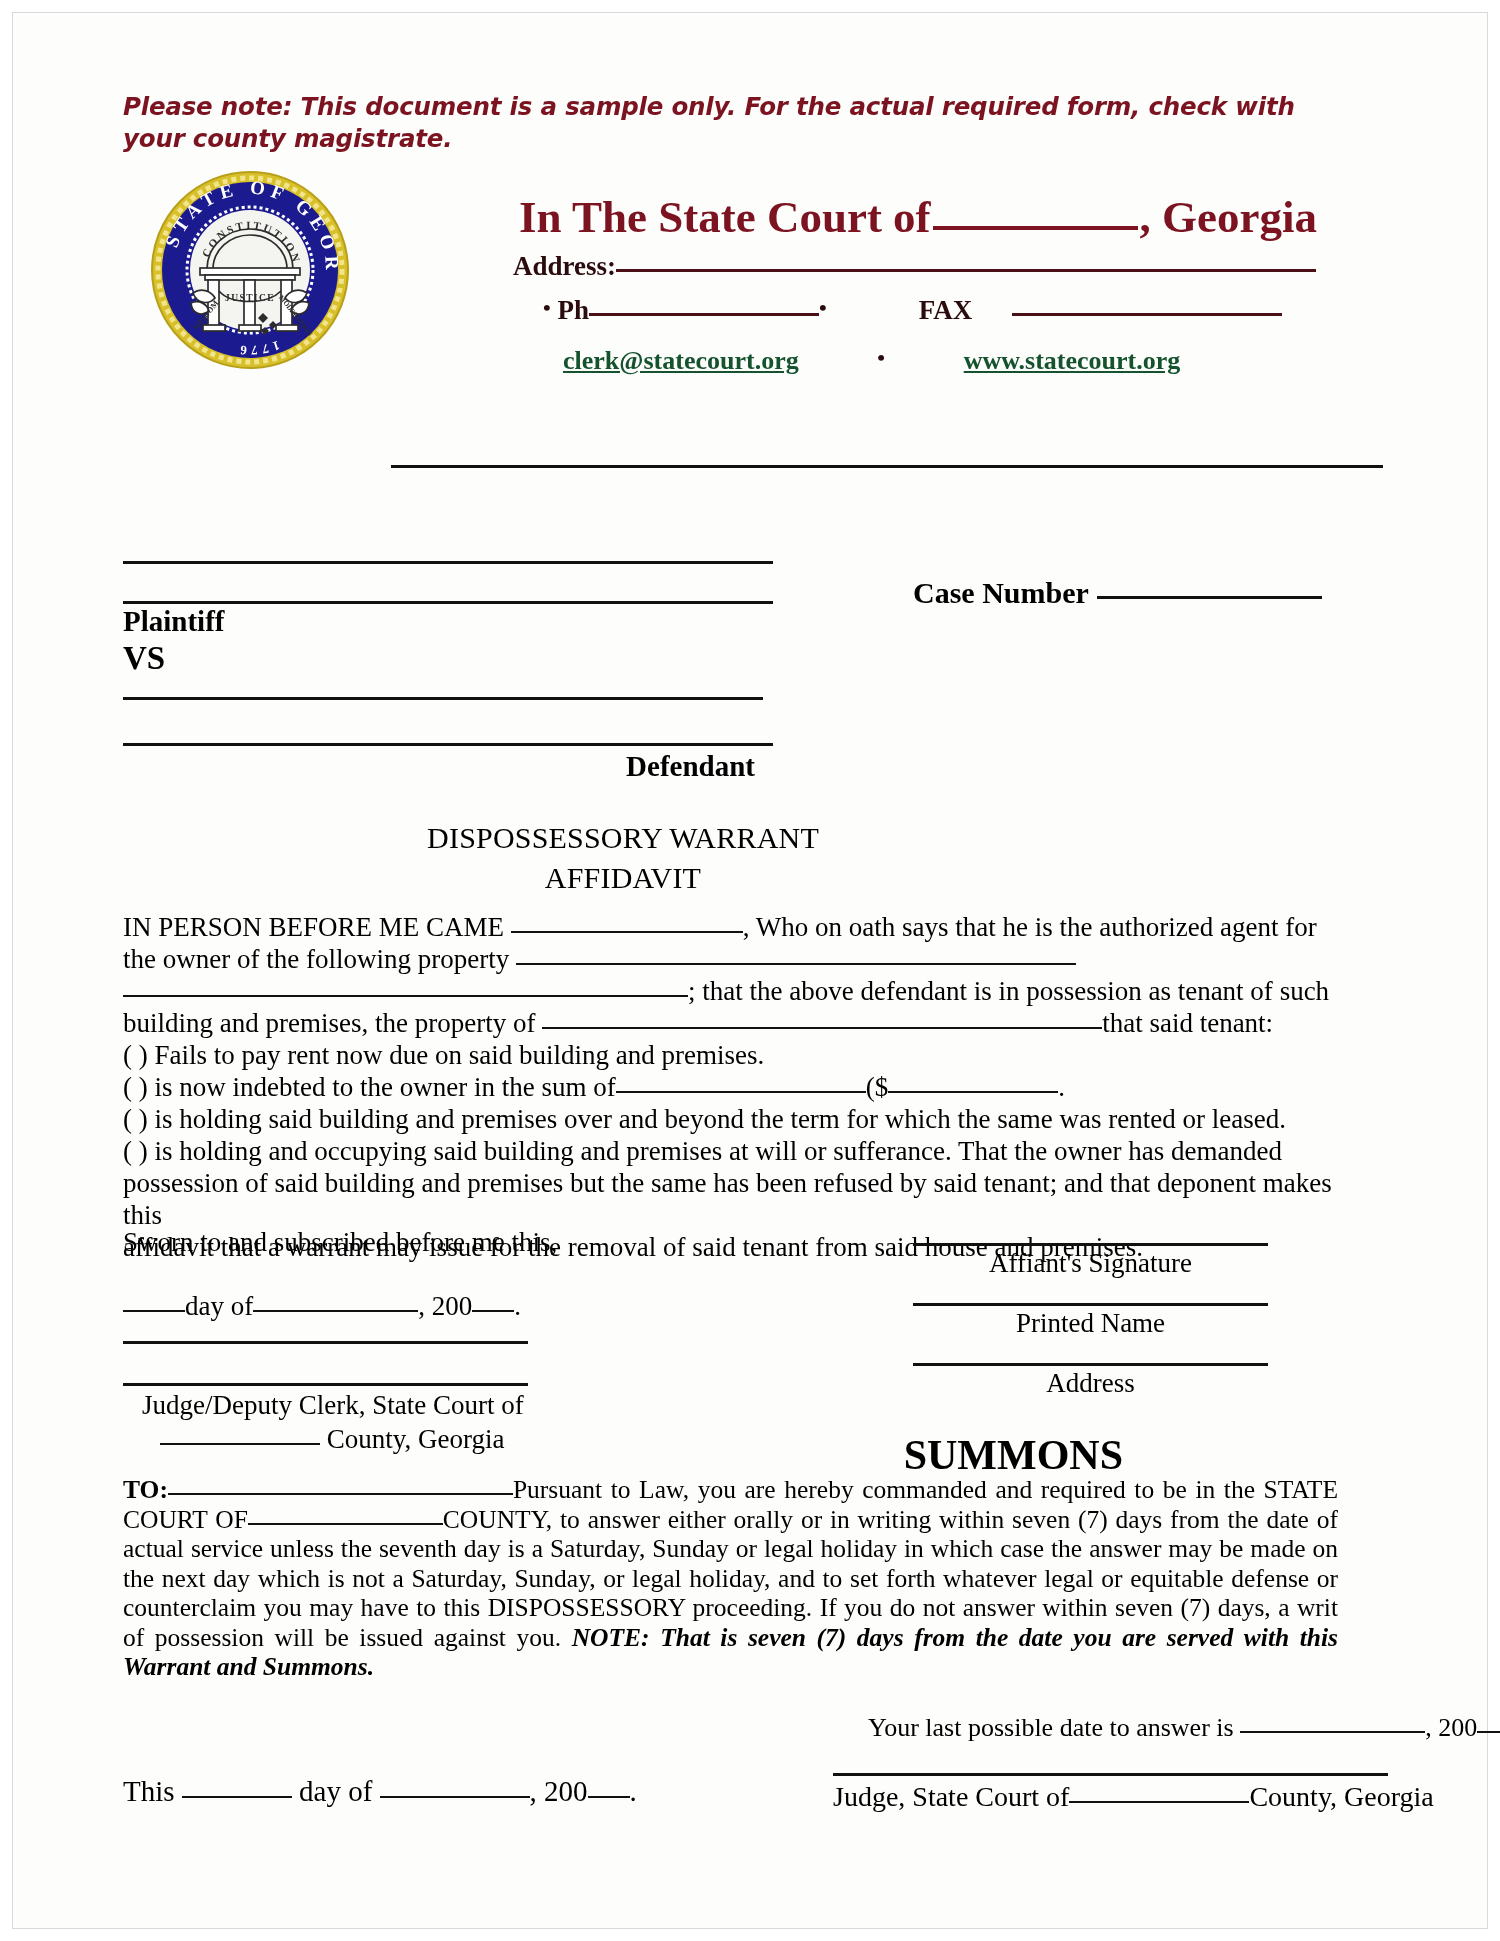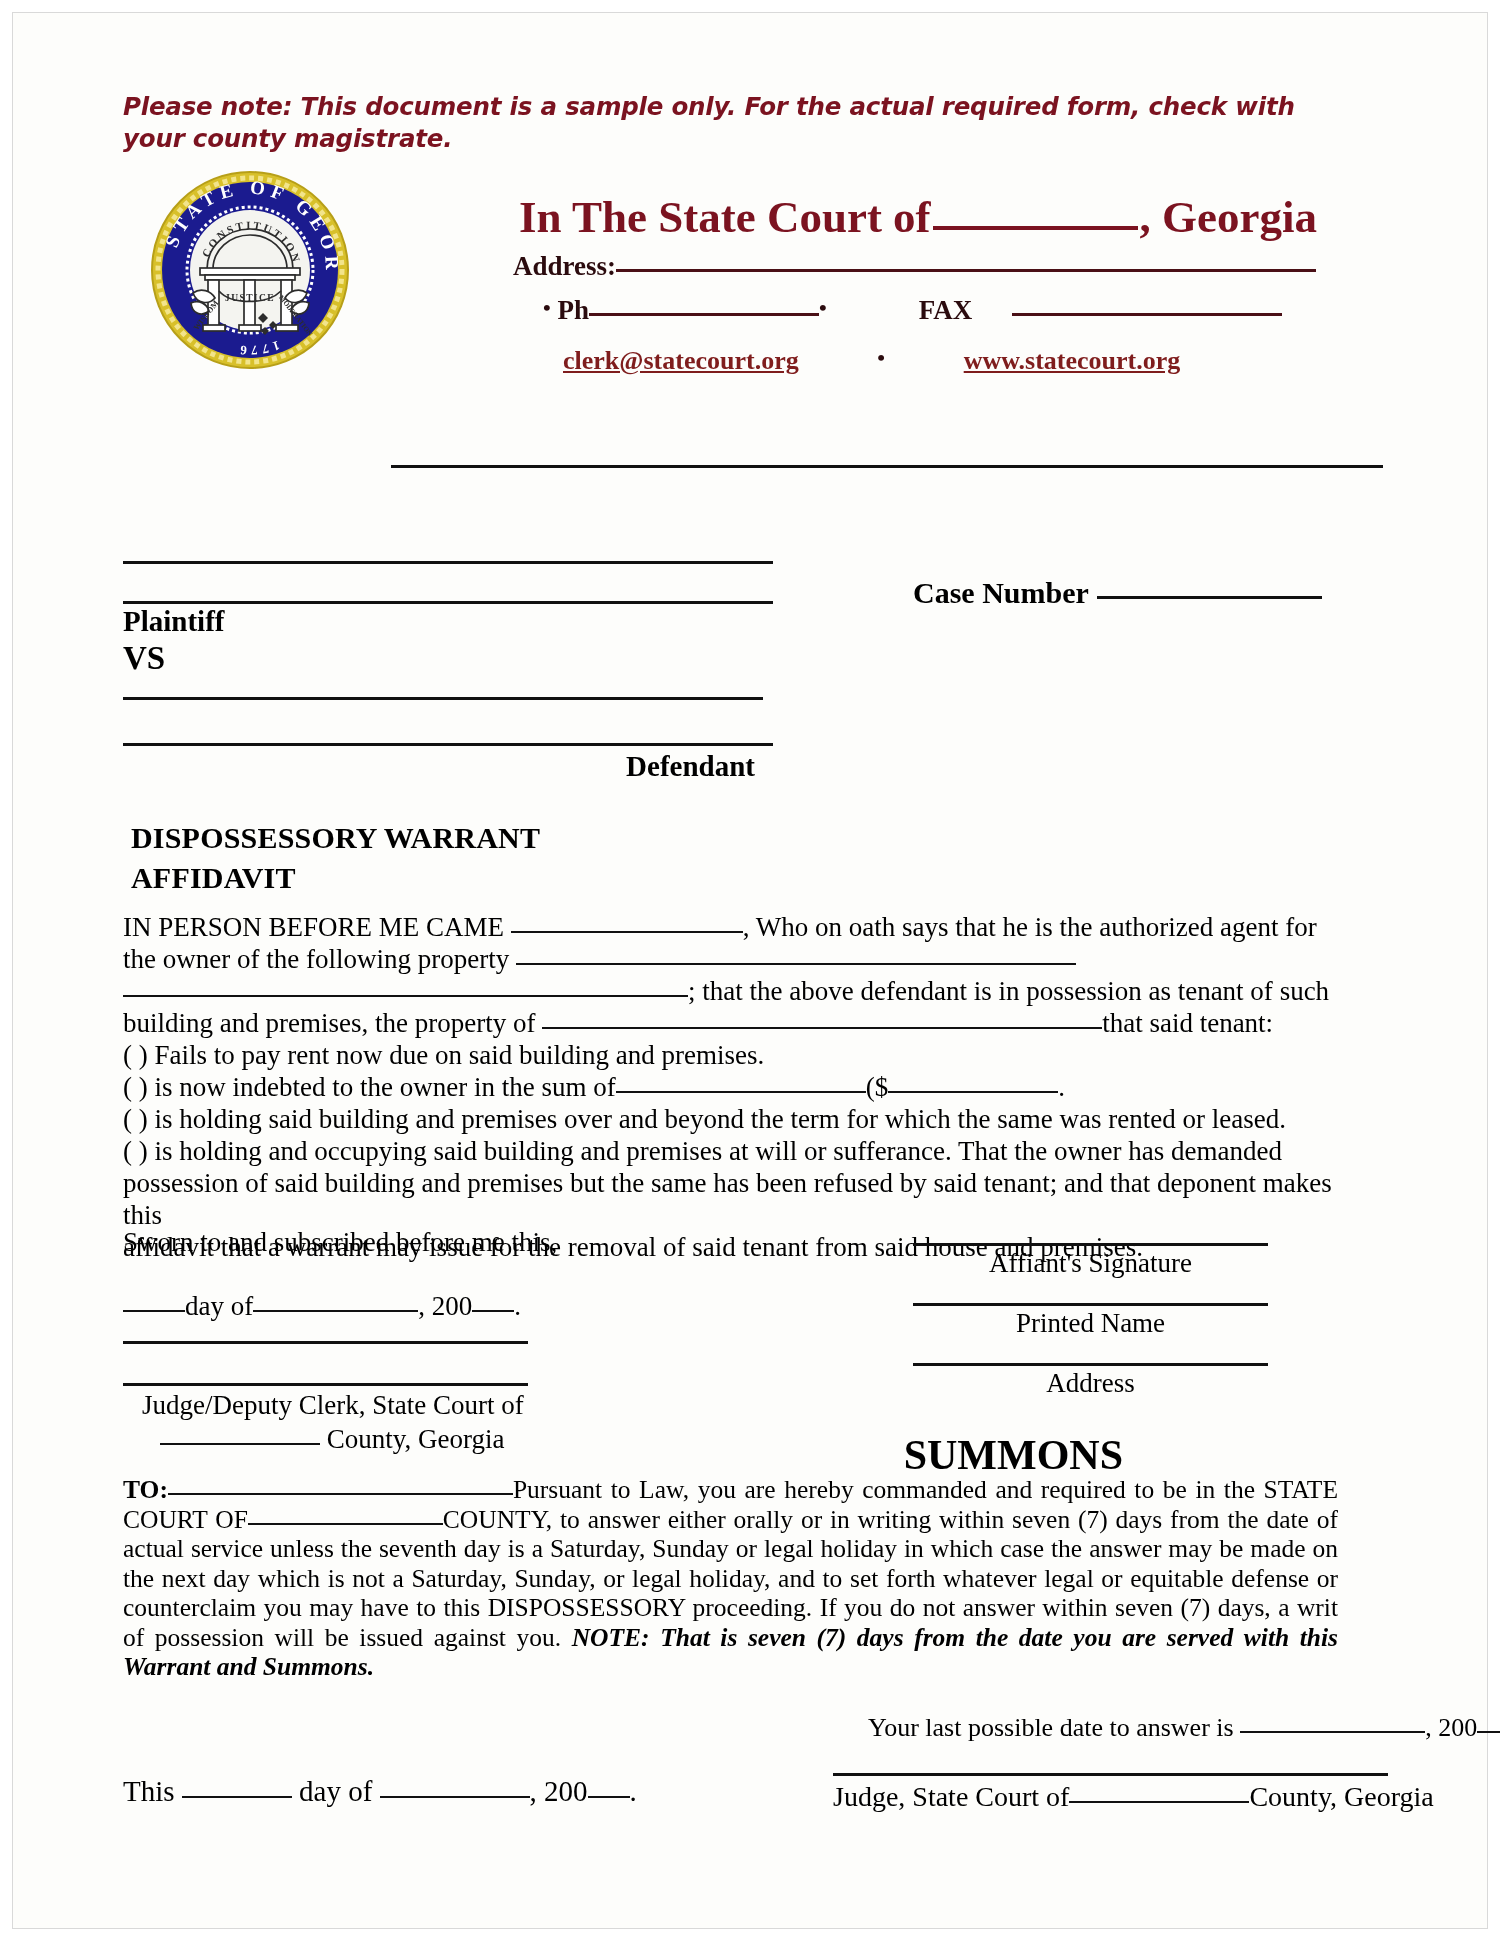--- a/index.html
+++ b/index.html
@@ -134,21 +134,21 @@
     position: absolute;
     left: 440px;
     top: 332px;
     width: 840px;
     font-family: "Liberation Serif", serif;
     font-weight: bold;
     font-size: 26px;
     white-space: nowrap;
   }
   .web-row a, .web-row .lnk {
-    color: #7f1d1d;
+    color: #14532d;
     text-decoration: underline;
   }
   .web-row .mid-bullet {
     display: inline-block;
     width: 165px;
     text-align: center;
     color: #2b0b0e;
     font-size: 22px;
     vertical-align: 4px;
   }
@@ -206,23 +206,24 @@
     display: inline-block;
     width: 225px;
     border-bottom: 3px solid #111;
     vertical-align: 4px;
     margin-left: 8px;
   }
 
   
   .doc-title {
     position: absolute;
-    left: 8px; top: 805px; width: 1000px;
+    left: 0; top: 805px; width: 1000px;
+    text-align: center;
     font-size: 30px;
-    font-weight: bold;
+    font-weight: normal;
     line-height: 1.33;
     letter-spacing: 0.2px;
   }
 
   
   .body-text {
     position: absolute;
     left: 0;
     top: 898px;
     width: 1215px;

